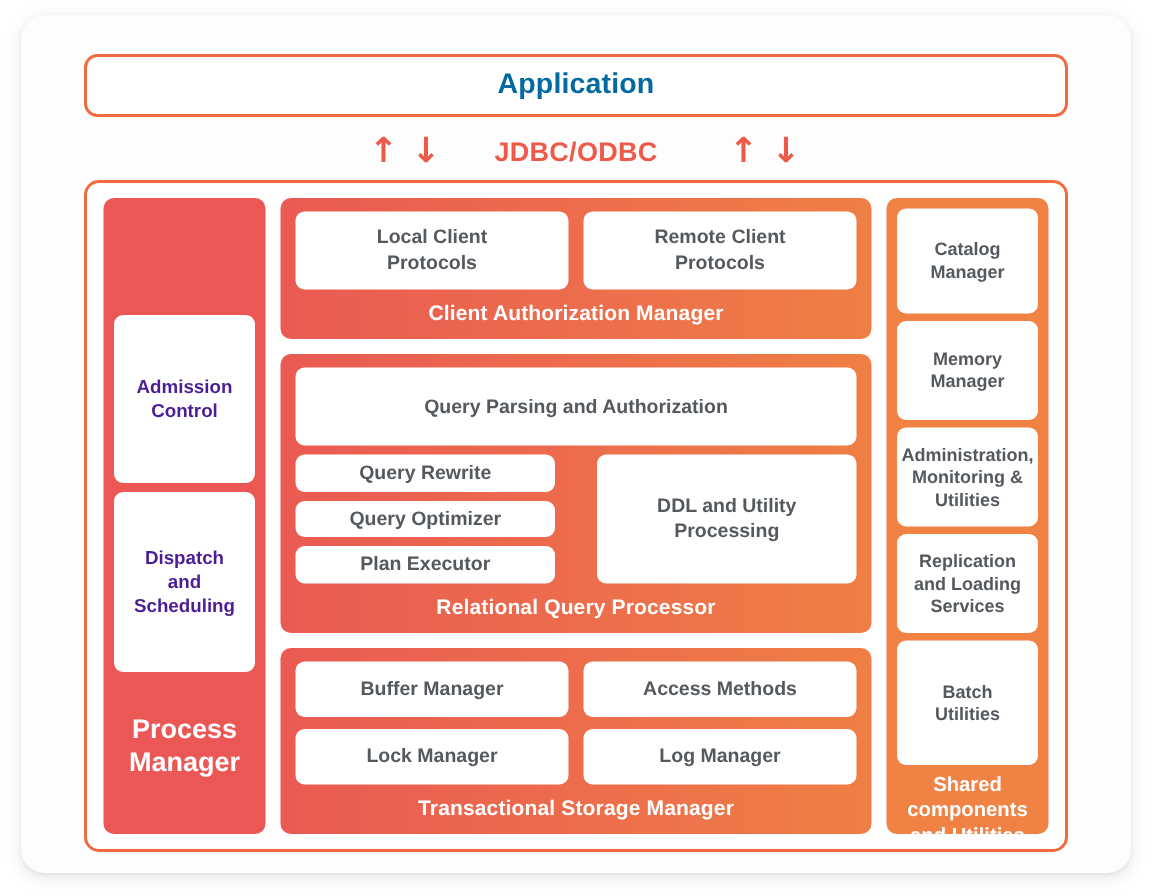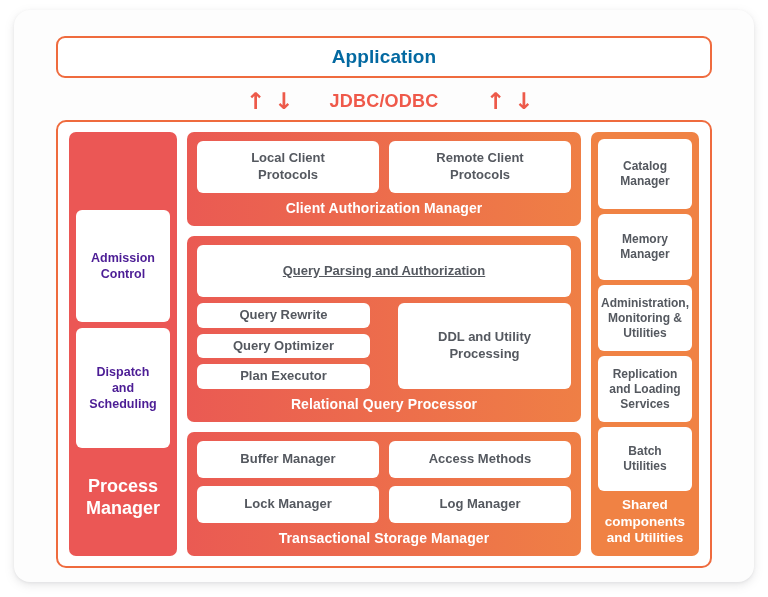--- a/index.html
+++ b/index.html
@@ -191,21 +191,21 @@
     padding: 4px 6px;
   }
 
   
   .layer.client { height: 98px; }
   .ccm-row { display: flex; gap: 10px; flex: 1 1 auto; }
   .ccm-row .wbox { flex: 1 1 0; }
 
   
   .layer.rqp { height: 186px; }
-  .rqp-top { height: 54px; margin-bottom: 6px; text-decoration: underline; }
+  .rqp-top { height: 54px; margin-bottom: 6px; }
   .rqp-body { display: flex; gap: 28px; flex: 1 1 auto; }
   .rqp-left {
     flex: 1 1 0;
     display: flex;
     flex-direction: column;
     gap: 6px;
   }
   .rqp-left .wbox { flex: 1 1 0; }
   .rqp-right { flex: 1 1 0; display: flex; }
   .rqp-right .wbox { flex: 1 1 auto; }
@@ -246,21 +246,21 @@
     font-weight: bold;
     line-height: 1.25;
     box-sizing: border-box;
     padding: 3px 3px;
     flex: 0 0 auto;
   }
   .shared-box.s1 { height: 70px; }
   .shared-box.s2 { height: 66px; }
   .shared-box.s3 { height: 66px; }
   .shared-box.s4 { height: 66px; }
-  .shared-box.s5 { height: 64px; }
+  .shared-box.s5 { height: 83px; }
   .shared-label {
     flex: 1 1 auto;
     display: flex;
     align-items: center;
     justify-content: center;
     text-align: center;
     color: #ffffff;
     font-size: 13.5px;
     font-weight: bold;
     line-height: 1.25;

